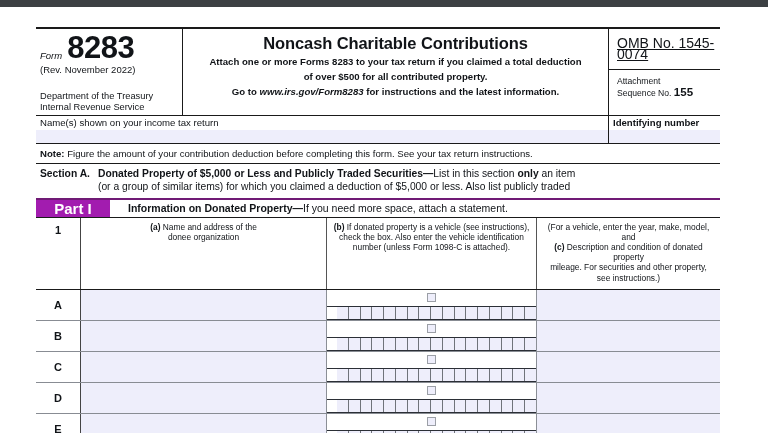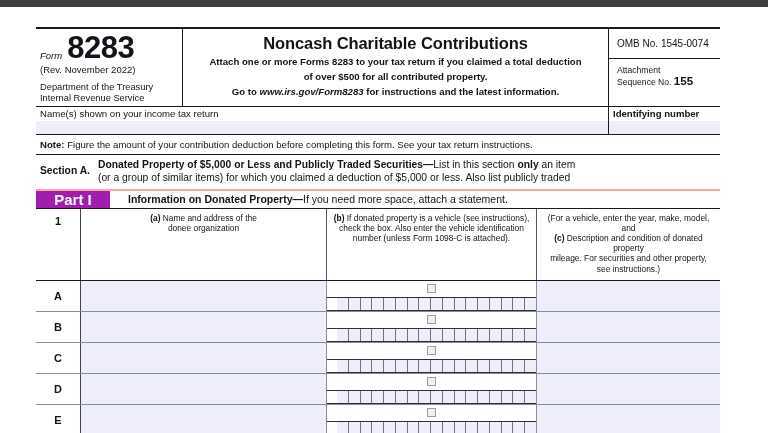--- a/index.html
+++ b/index.html
@@ -23,45 +23,45 @@
   
   .hdr{display:flex;border-top:2px solid #1a1a1a;border-bottom:1.5px solid #1a1a1a;}
   .hdr-left{width:147px;padding:4px 4px 3px 4px;border-right:1.5px solid #1a1a1a;box-sizing:border-box;}
   .hdr-mid{flex:1;padding:5px 4px 4px 4px;text-align:center;box-sizing:border-box;}
   .hdr-right{width:112px;border-left:1.5px solid #1a1a1a;box-sizing:border-box;}
 
   .form-line{display:flex;align-items:flex-end;gap:5px;margin-bottom:1px;}
   .form-word{font-size:9.5px;line-height:11px;padding-bottom:2px;font-style:italic;}
   .form-num{font-size:31px;font-weight:bold;line-height:30px;letter-spacing:-0.5px;}
   .rev{font-size:9.5px;line-height:12px;margin-top:1px;}
-  .dept{font-size:9.3px;line-height:10.5px;margin-top:6px;}
+  .dept{font-size:9.3px;line-height:10.5px;margin-top:15px;}
 
   .title{font-size:16.5px;font-weight:bold;line-height:19px;letter-spacing:-0.1px;}
   .sub1{font-size:9.6px;font-weight:bold;line-height:11.5px;margin-top:3px;}
   .sub2{font-size:9.6px;font-weight:bold;line-height:11.5px;margin-top:4px;}
   .sub2 i{font-style:italic;}
 
-  .omb{font-size:10px;padding:9px 0 9px 8px;line-height:11px;}
+  .omb{font-size:14px;padding:9px 0 9px 8px;line-height:11px;text-decoration:underline;}
   .attach{font-size:8.6px;padding:6px 0 5px 8px;line-height:11px;border-top:1.5px solid #1a1a1a;}
   .attach b{font-size:11.5px;font-weight:bold;}
 
   
   .namerow{display:flex;border-bottom:1.5px solid #1a1a1a;}
   .namecell{flex:1;box-sizing:border-box;}
   .nameid{width:112px;border-left:1.5px solid #1a1a1a;box-sizing:border-box;}
   .celllabel{font-size:9.6px;font-weight:bold;line-height:12px;padding:1px 0 1px 4px;}
   .celllabel.reg{font-weight:normal;}
   .cellfill{height:13px;background:#eeeefb;}
 
   
   .noterow{font-size:9.6px;line-height:13px;padding:3px 4px 3px 4px;border-bottom:1.5px solid #1a1a1a;}
   .noterow b{font-weight:bold;}
 
   
-  .secA{display:flex;padding:4px 4px 4px 4px;border-bottom:2px solid #fca5a5;align-items:center;}
+  .secA{display:flex;padding:4px 4px 4px 4px;border-bottom:2px solid #701a75;}
   .secA-lbl{font-size:10.3px;font-weight:bold;white-space:nowrap;padding-right:8px;line-height:12.8px;}
   .secA-body{font-size:10.3px;line-height:12.8px;}
   .secA-body .b{font-weight:bold;}
 
   
   .partbar{display:flex;align-items:stretch;border-bottom:1.5px solid #1a1a1a;}
   .partbox{background:#a21caf;color:#ffffff;font-size:15px;font-weight:bold;
            padding:2px 10px 2px 10px;min-width:54px;text-align:center;line-height:13px;}
   .parttxt{font-size:10.5px;padding:2px 0 2px 18px;line-height:13px;}
   .parttxt .b{font-weight:bold;}

